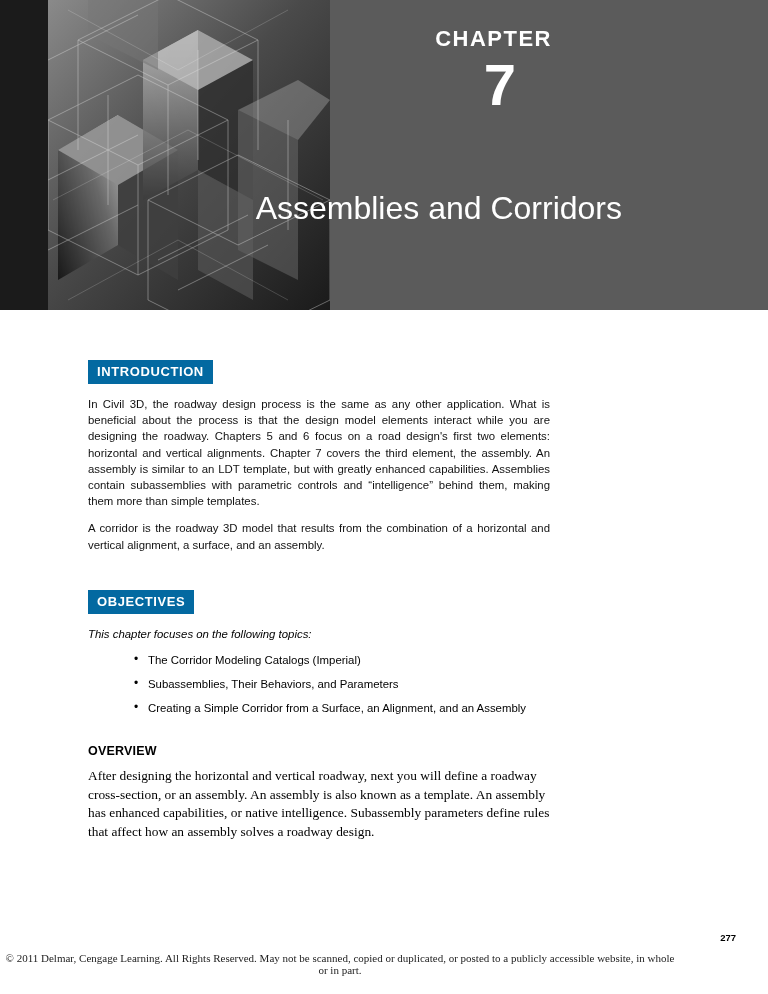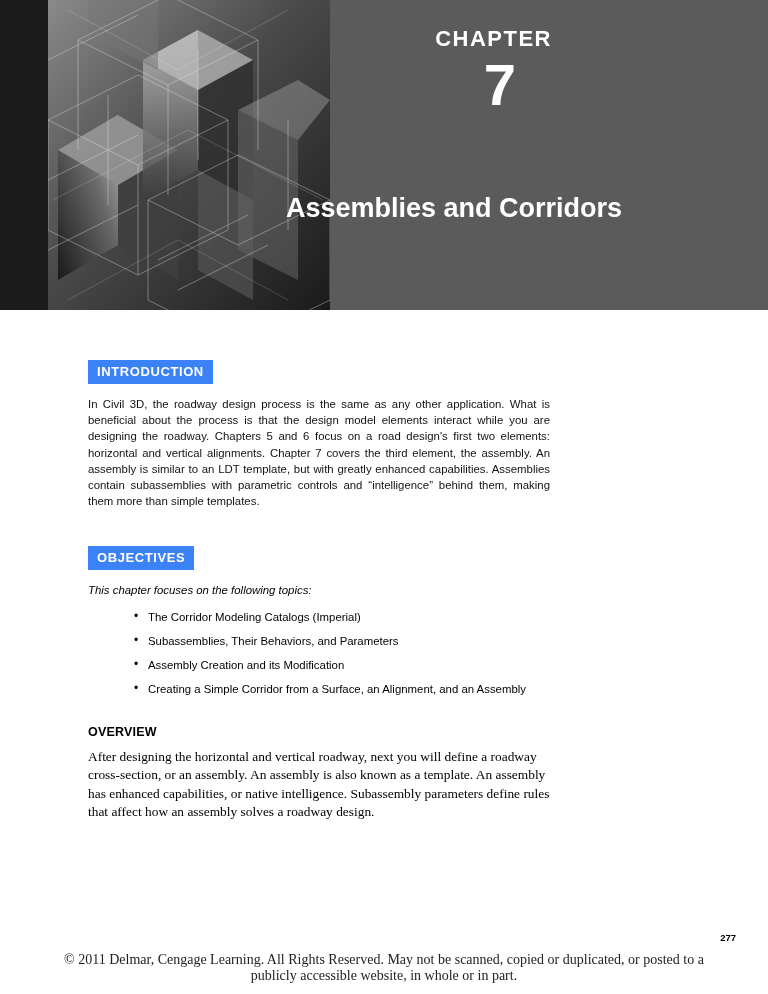--- a/index.html
+++ b/index.html
@@ -64,36 +64,36 @@
     font-weight: bold;
     line-height: 1;
   }
   .chapter-title {
     position: absolute;
     right: 146px;
     top: 186px;
     width: 420px;
     text-align: right;
     color: #ffffff;
-    font-size: 27px;
+    font-size: 32px;
     line-height: 44px;
-    font-weight: bold;
+    font-weight: normal;
   }
 
   
   .content {
     position: absolute;
     left: 88px;
     top: 360px;
     width: 462px;
   }
 
   .section-head {
     display: inline-block;
-    background: #3b82f6;
+    background: #0369a1;
     color: #ffffff;
     font-size: 13px;
     font-weight: bold;
     letter-spacing: 0.6px;
     padding: 4px 9px 5px 9px;
     margin: 0 0 12px 0;
   }
   .section-head.second {
     margin-top: 26px;
   }
@@ -155,23 +155,22 @@
     font-size: 9.5px;
     font-weight: bold;
   }
   .copyright {
     position: absolute;
     left: 0;
     top: 952px;
     width: 680px;
     text-align: center;
     font-family: "Liberation Serif", serif;
-    font-size: 14px;
+    font-size: 11px;
     color: #222;
-    margin-left: 44px;
   }
 </style>
 </head>
 <body>
 
 <div class="banner">
   <div class="banner-right"></div>
   <div class="banner-dark-strip"></div>
 
   <div class="banner-left-art">
@@ -228,29 +227,29 @@
   <div class="chapter-label">CHAPTER</div>
   <div class="chapter-number">7</div>
   <div class="chapter-title">Assemblies and Corridors</div>
 </div>
 
 <div class="content">
 
   <div class="section-head">INTRODUCTION</div>
 
   <p class="body">In Civil 3D, the roadway design process is the same as any other application. What is beneficial about the process is that the design model elements interact while you are designing the roadway. Chapters 5 and 6 focus on a road design's first two elements: horizontal and vertical alignments. Chapter 7 covers the third element, the assembly. An assembly is similar to an LDT template, but with greatly enhanced capabilities. Assemblies contain subassemblies with parametric controls and “intelligence” behind them, making them more than simple templates.</p>
+  <p class="body">A corridor is the roadway 3D model that results from the combination of a horizontal and vertical alignment, a surface, and an assembly.</p>
 
   <div class="section-head second">OBJECTIVES</div>
 
   <p class="lead">This chapter focuses on the following topics:</p>
 
   <ul class="objectives">
     <li>The Corridor Modeling Catalogs (Imperial)</li>
     <li>Subassemblies, Their Behaviors, and Parameters</li>
-    <li>Assembly Creation and its Modification</li>
     <li>Creating a Simple Corridor from a Surface, an Alignment, and an Assembly</li>
   </ul>
 
   <h3 class="overview">OVERVIEW</h3>
   <p class="serif">After designing the horizontal and vertical roadway, next you will define a roadway cross-section, or an assembly. An assembly is also known as a template. An assembly has enhanced capabilities, or native intelligence. Subassembly parameters define rules that affect how an assembly solves a roadway design.</p>
 </div>
 
 <div class="page-number">277</div>
 <div class="copyright">© 2011 Delmar, Cengage Learning. All Rights Reserved. May not be scanned, copied or duplicated, or posted to a publicly accessible website, in whole or in part.</div>
 

